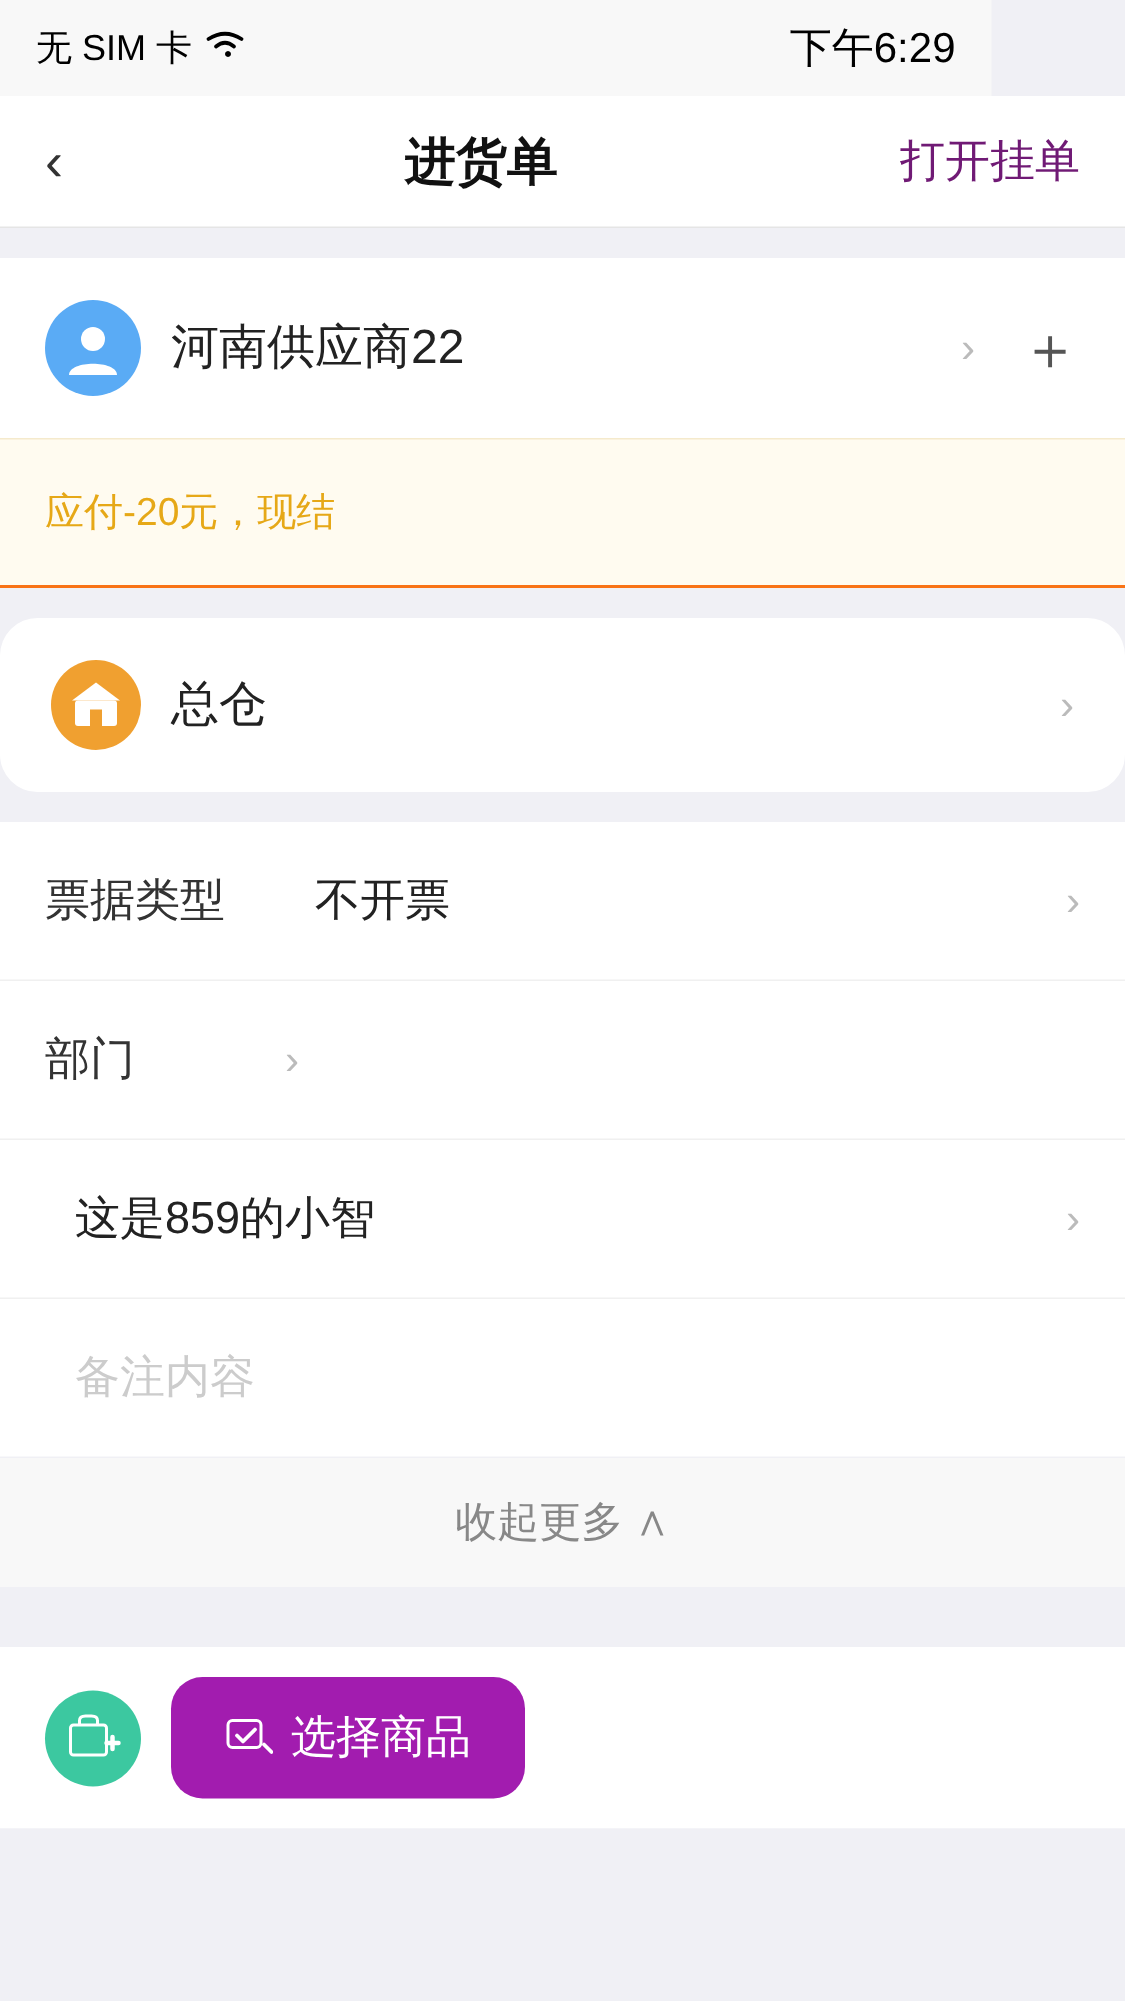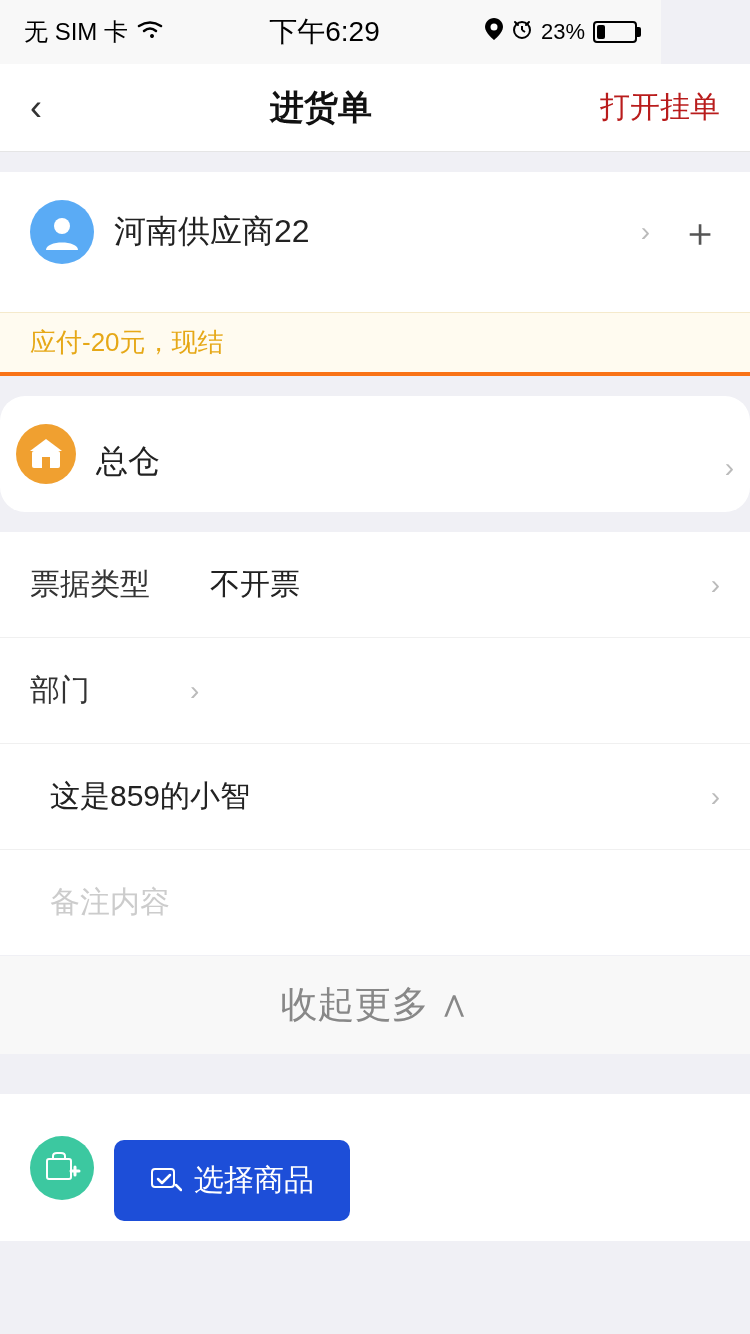--- a/index.html
+++ b/index.html
@@ -70,21 +70,21 @@
       color: #333;
       cursor: pointer;
     }
     .nav-title {
       font-size: 34px;
       font-weight: 600;
       color: #111;
     }
     .nav-action {
       font-size: 30px;
-      color: #b91c1c;
+      color: #701a75;
       cursor: pointer;
     }
 
     
     .section-divider {
       height: 20px;
       background: #f0f0f5;
     }
 
     
@@ -126,33 +126,32 @@
     }
     .add-icon {
       font-size: 40px;
       color: #555;
       font-weight: 300;
     }
 
     
     .notice-row {
       background: #fffbf0;
-      padding: 12px 30px;
+      padding: 31px 30px;
       font-size: 26px;
       color: #e6a817;
       border-top: 1px solid #f5eacc;
-      border-bottom: 4px solid #f97316;
-      margin-top: 20px;
+      border-bottom: 2px solid #f97316;
     }
 
     
     .warehouse-row {
       display: flex;
-      align-items: flex-end;
-      padding: 28px 16px;
+      align-items: center;
+      padding: 28px 34px;
       background: #fff;
       margin-top: 20px;
     }
     .warehouse-icon-wrap {
       width: 60px;
       height: 60px;
       border-radius: 50%;
       background: #f0a030;
       display: flex;
       align-items: center;
@@ -203,21 +202,21 @@
       font-size: 30px;
       color: #ccc;
       padding-left: 20px;
     }
 
     
     .collapse-row {
       background: #f8f8f8;
       text-align: center;
       padding: 24px 0;
-      font-size: 37px;
+      font-size: 28px;
       color: #888;
       margin-top: 1px;
       cursor: pointer;
     }
 
     
     .bottom-row {
       background: #fff;
       display: flex;
       align-items: center;
@@ -234,31 +233,30 @@
       justify-content: center;
       margin-right: 20px;
       flex-shrink: 0;
     }
     .product-count {
       flex: 1;
       font-size: 30px;
       color: #333;
     }
     .select-btn {
-      background: #1d4ed8;
+      background: #a21caf;
       color: #fff;
       border: none;
-      border-radius: 10px;
+      border-radius: 21px;
       padding: 20px 36px;
       font-size: 30px;
       display: flex;
       align-items: center;
       gap: 12px;
       cursor: pointer;
-      margin-top: 26px;
     }
 
     
     .bottom-gray {
       background: #f0f0f5;
       height: 300px;
     }
   </style>
 </head>
 <body>
@@ -268,40 +266,20 @@
     <span>无 SIM 卡</span>
     <span>
       <svg width="28" height="22" viewBox="0 0 28 22">
         <path d="M14 18 a2 2 0 1 1 0 .01Z" fill="#000"></path>
         <path d="M8 13 Q14 8 20 13" stroke="#000" stroke-width="2.5" fill="none" stroke-linecap="round"></path>
         <path d="M3 8 Q14 1 25 8" stroke="#000" stroke-width="2.5" fill="none" stroke-linecap="round"></path>
       </svg>
     </span>
   </div>
   <div class="status-center">下午6:29</div>
-  <div class="status-right">
-    <span>
-      <svg width="18" height="22" viewBox="0 0 18 22">
-          <path d="M9 0 C4 0 0 4 0 9 C0 15 9 22 9 22 C9 22 18 15 18 9 C18 4 14 0 9 0Z" fill="#000"></path>
-          <circle cx="9" cy="9" r="3.5" fill="#fff"></circle>
-        </svg>
-    </span>
-    <span>
-      <svg width="22" height="22" viewBox="0 0 22 22">
-          <circle cx="11" cy="12" r="8" stroke="#000" stroke-width="2" fill="none"></circle>
-          <line x1="11" y1="8" x2="11" y2="12" stroke="#000" stroke-width="2"></line>
-          <line x1="11" y1="12" x2="14" y2="14" stroke="#000" stroke-width="2"></line>
-          <path d="M4 4 L7 7 M18 4 L15 7" stroke="#000" stroke-width="2" stroke-linecap="round"></path>
-        </svg>
-    </span>
-    <span>23%</span>
-    <span class="battery-icon">
-      <span class="battery-fill"></span>
-    </span>
-  </div>
 </div>
 
 <div class="nav-bar">
   <span class="nav-back">‹</span>
   <span class="nav-title">进货单</span>
   <span class="nav-action">打开挂单</span>
 </div>
 
 <div class="section-divider"></div>
 

